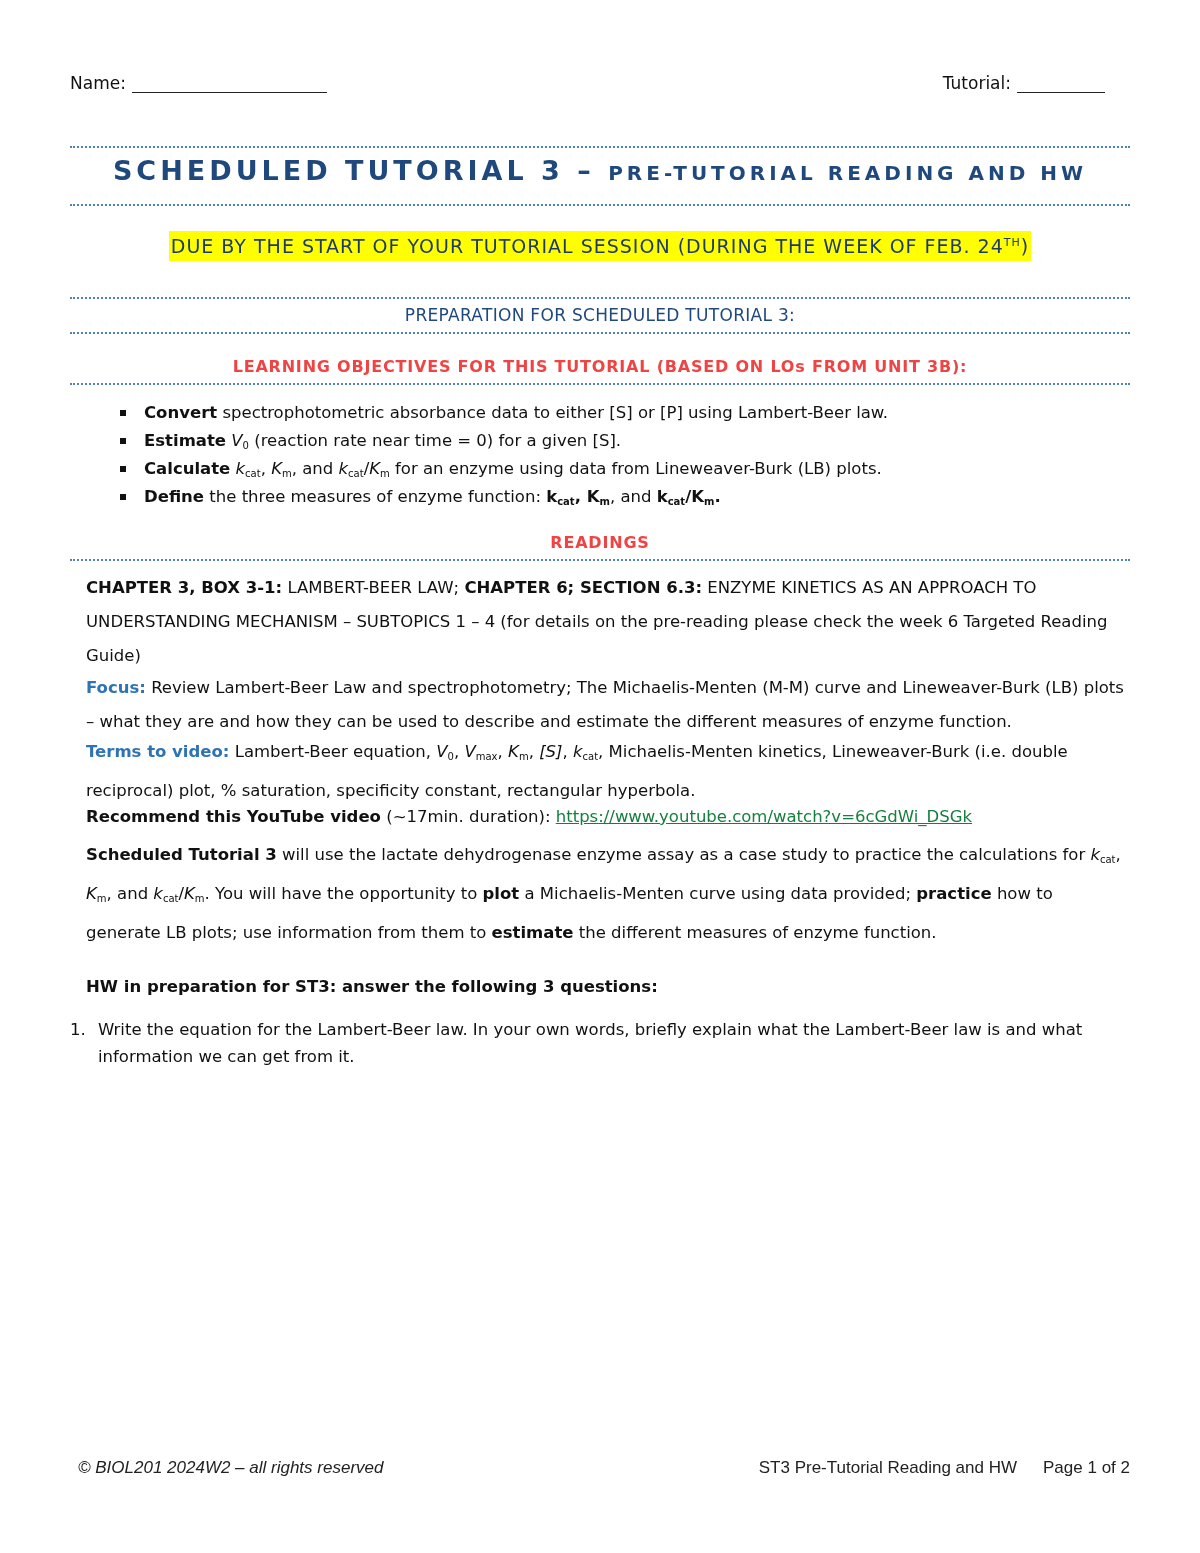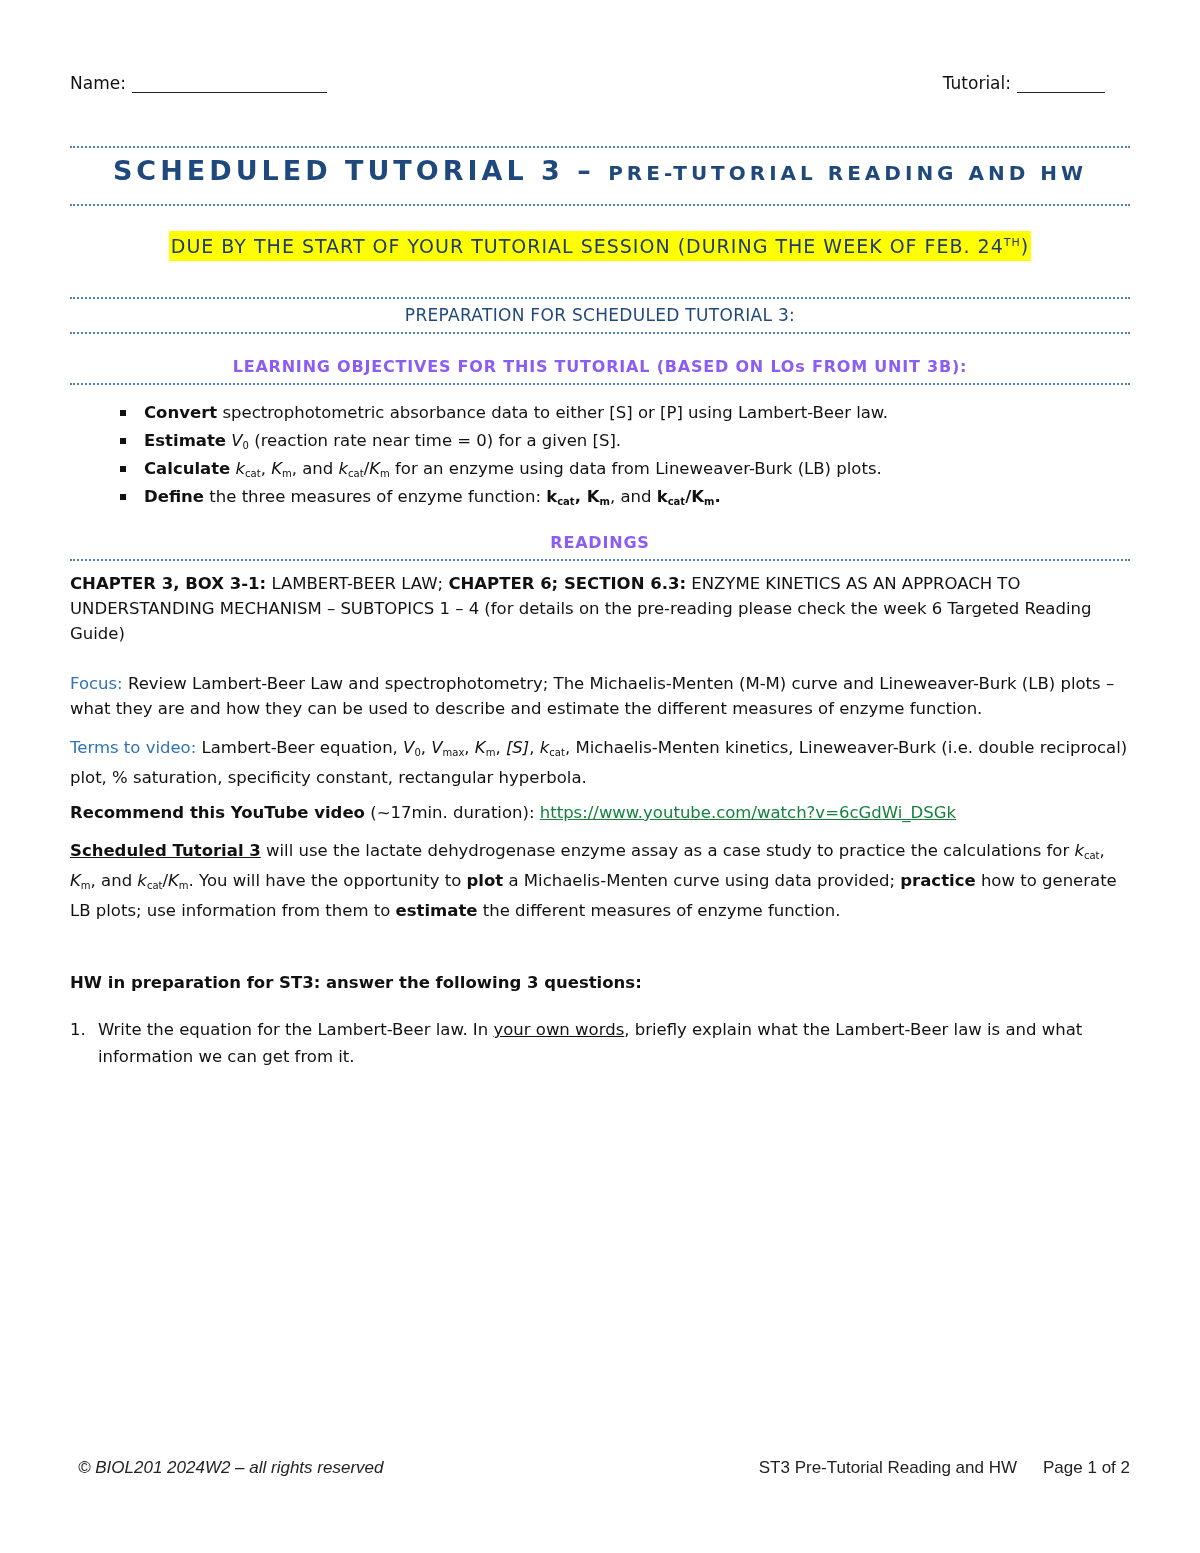--- a/index.html
+++ b/index.html
@@ -30,34 +30,34 @@
   }
   .due span.hl { background: #ffff00; padding: 4px 2px 4px 2px; color: #1f3b6b; }
   .due sup { font-size: 11px; }
 
   .h2 {
     position: absolute; left: 0; right: 0; text-align: center;
     color: #1f497d; font-weight: normal; font-size: 17px; letter-spacing: 0.3px;
   }
   .h3 {
     position: absolute; left: 0; right: 0; text-align: center;
-    color: #8b5cf6; font-weight: bold; font-size: 16px; letter-spacing: 0.8px;
+    color: #ef4444; font-weight: bold; font-size: 16px; letter-spacing: 0.8px;
   }
 
   .objectives { position: absolute; top: 397px; left: 48px; right: 0; margin: 2px; padding: 0; list-style: none; font-size: 16.5px; }
   .objectives li { height: 28px; line-height: 28px; position: relative; padding-left: 24px; white-space: nowrap; }
   .objectives li .bullet { position: absolute; left: 0; top: 11px; width: 6px; height: 6px; background: #111; }
   .objectives i { font-style: italic; }
   sub { font-size: 10px; vertical-align: -3px; }
 
-  .para { position: absolute; left: 0; right: 0; font-size: 16.5px; line-height: 25px; }
+  .para { position: absolute; left: 16px; right: 0; font-size: 16.5px; line-height: 34px; }
   .para b { font-weight: bold; }
-  .accent { color: #2e74b5; font-weight: normal; }
+  .accent { color: #2e74b5; font-weight: bold; }
   .link { color: #15803d; text-decoration: underline; }
-  .u { text-decoration: underline; }
+  .u { }
 
   .qlist { position: absolute; top: 1016px; left: 0; right: 0; font-size: 16.5px; line-height: 27px; }
   .qnum { position: absolute; left: 0; top: 0; }
   .qtext { margin-left: 28px; }
 
   .footer { position: absolute; top: 1458px; left: 0; right: 0; font-family: "Liberation Sans", sans-serif; font-size: 17px; color: #222; }
   .footer .left { position: absolute; left: 8px; font-style: italic; }
   .footer .right { position: absolute; right: 0; text-align: center; }
   .footer .right span + span { margin-left: 26px; }
 </style>

